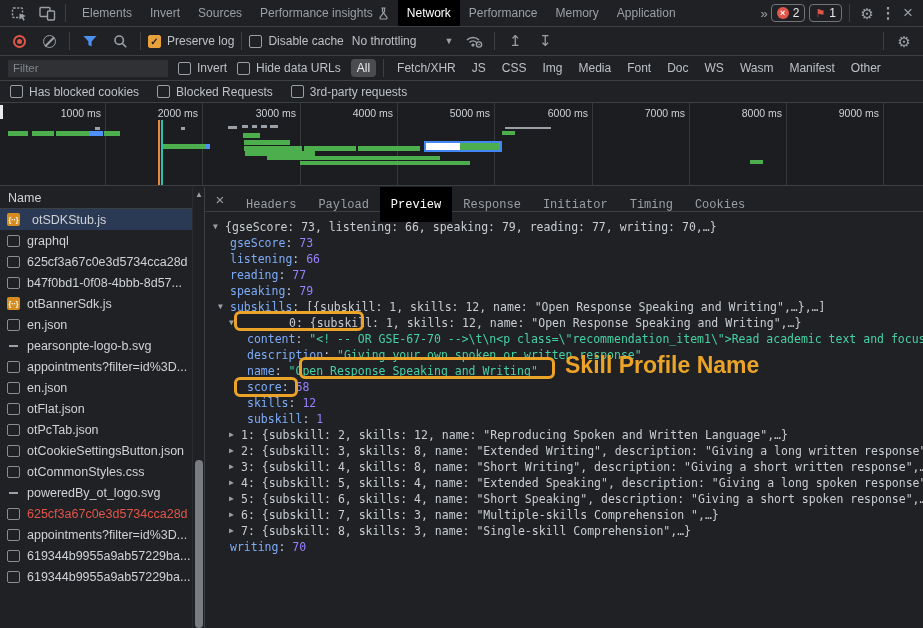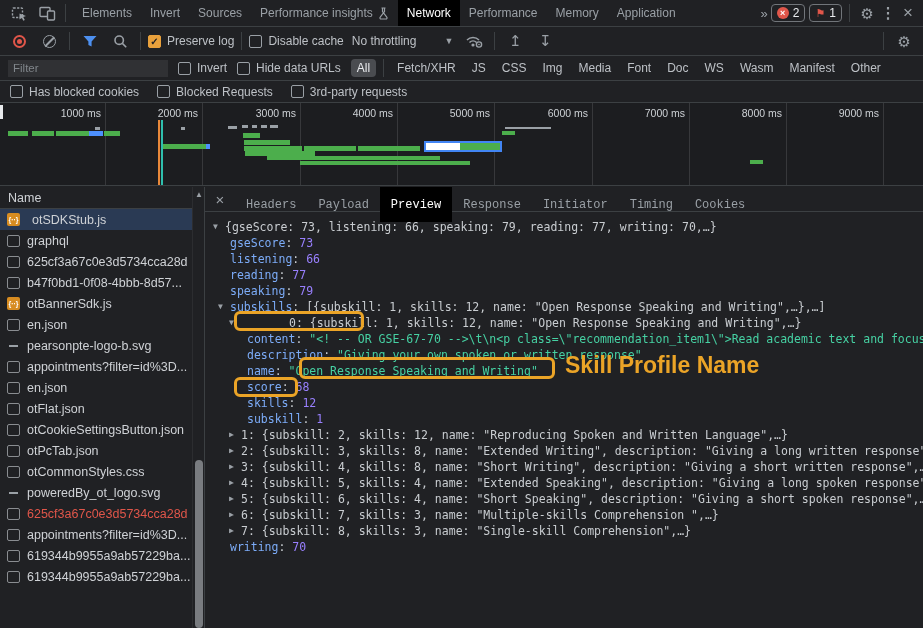--- a/index.html
+++ b/index.html
@@ -351,25 +351,25 @@
           <div class="reqrow">
             <span class="fic doc"></span>
             <span class="reqname">en.json</span>
           </div>
           <div class="reqrow">
             <span class="fic doc"></span>
             <span class="reqname">otFlat.json</span>
           </div>
           <div class="reqrow">
             <span class="fic doc"></span>
+            <span class="reqname">otPcTab.json</span>
+          </div>
+          <div class="reqrow">
+            <span class="fic doc"></span>
             <span class="reqname">otCookieSettingsButton.json</span>
-          </div>
-          <div class="reqrow">
-            <span class="fic doc"></span>
-            <span class="reqname">otPcTab.json</span>
           </div>
           <div class="reqrow">
             <span class="fic doc"></span>
             <span class="reqname">otCommonStyles.css</span>
           </div>
           <div class="reqrow">
             <span class="fic imgline">
               <i></i>
             </span>
             <span class="reqname">poweredBy_ot_logo.svg</span>

